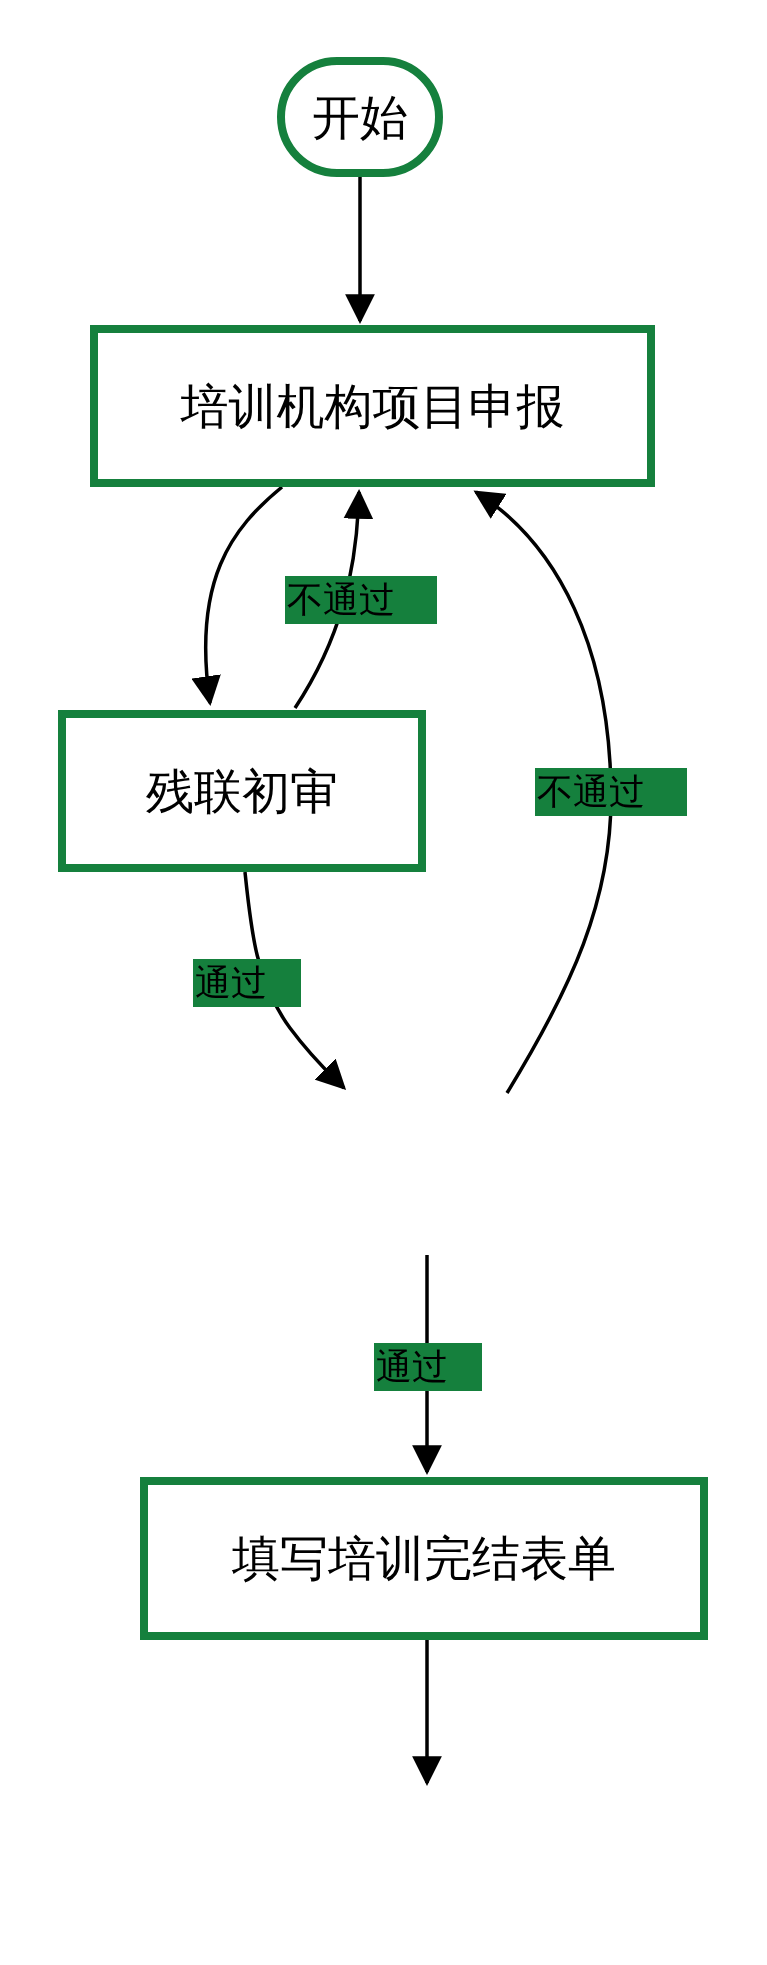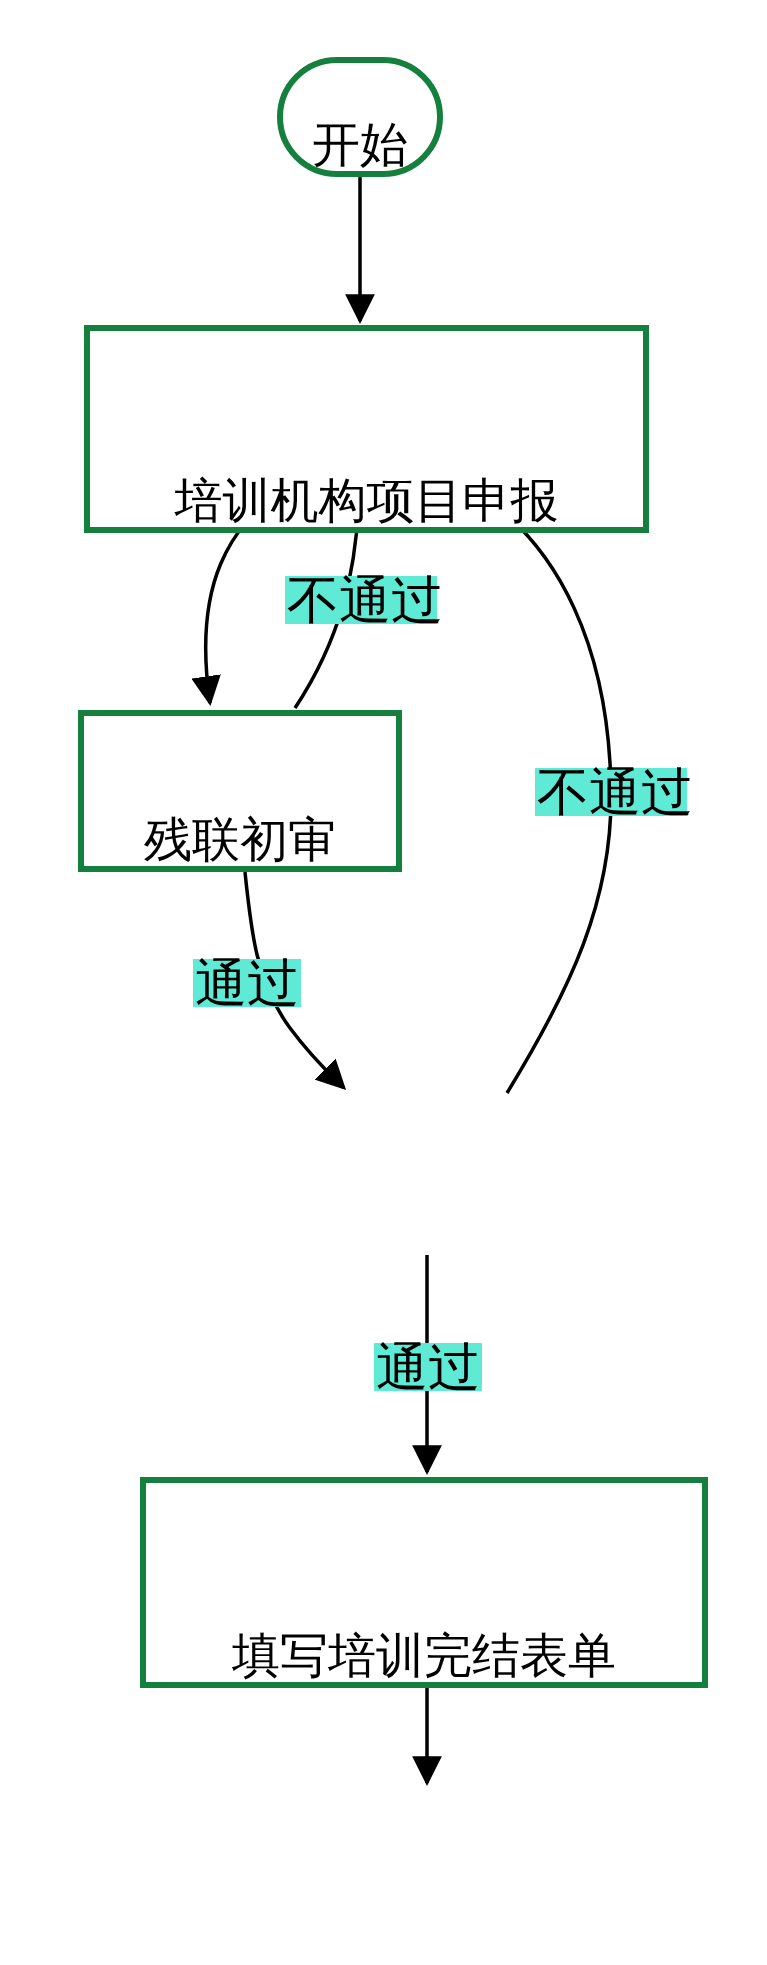--- a/index.html
+++ b/index.html
@@ -20,43 +20,43 @@
     position: absolute;
     left: 0;
     top: 0;
     width: 767px;
     height: 1965px;
   }
   .node {
     position: absolute;
     box-sizing: border-box;
     background: #ffffff;
-    border: 6px solid #15803d;
+    border: 8px solid #15803d;
     display: flex;
-    align-items: flex-end;
+    align-items: center;
     justify-content: center;
     text-align: center;
     font-size: 48px;
     line-height: 1.1;
     white-space: nowrap;
   }
   .node.terminal {
     border-radius: 60px;
   }
   .node-start  { left: 277px; top: 57px;   width: 166px; height: 120px; }
-  .node-apply  { left: 84px;  top: 325px;  width: 565px; height: 208px; }
-  .node-first  { left: 58px;  top: 710px;  width: 324px; height: 162px; margin-left: 20px; }
+  .node-apply  { left: 90px;  top: 325px;  width: 565px; height: 162px; }
+  .node-first  { left: 58px;  top: 710px;  width: 368px; height: 162px; }
   .node-second { left: 240px; top: 1093px; width: 372px; height: 162px; }
-  .node-form   { left: 140px; top: 1477px; width: 568px; height: 211px; }
+  .node-form   { left: 140px; top: 1477px; width: 568px; height: 163px; }
   .node-end    { left: 342px; top: 1788px; width: 170px; height: 120px; }
 
   .edge-label {
     position: absolute;
-    background: #5eead4;
-    font-size: 52px;
+    background: #15803d;
+    font-size: 36px;
     line-height: 48px;
     text-align: left;
     white-space: nowrap;
     padding: 0 2px;
   }
   .label-first-fail  { left: 285px; top: 576px;  width: 148px; }
   .label-first-pass  { left: 193px; top: 959px;  width: 104px; }
   .label-second-fail { left: 535px; top: 768px;  width: 148px; }
   .label-second-pass { left: 374px; top: 1343px; width: 104px; }
 </style>

